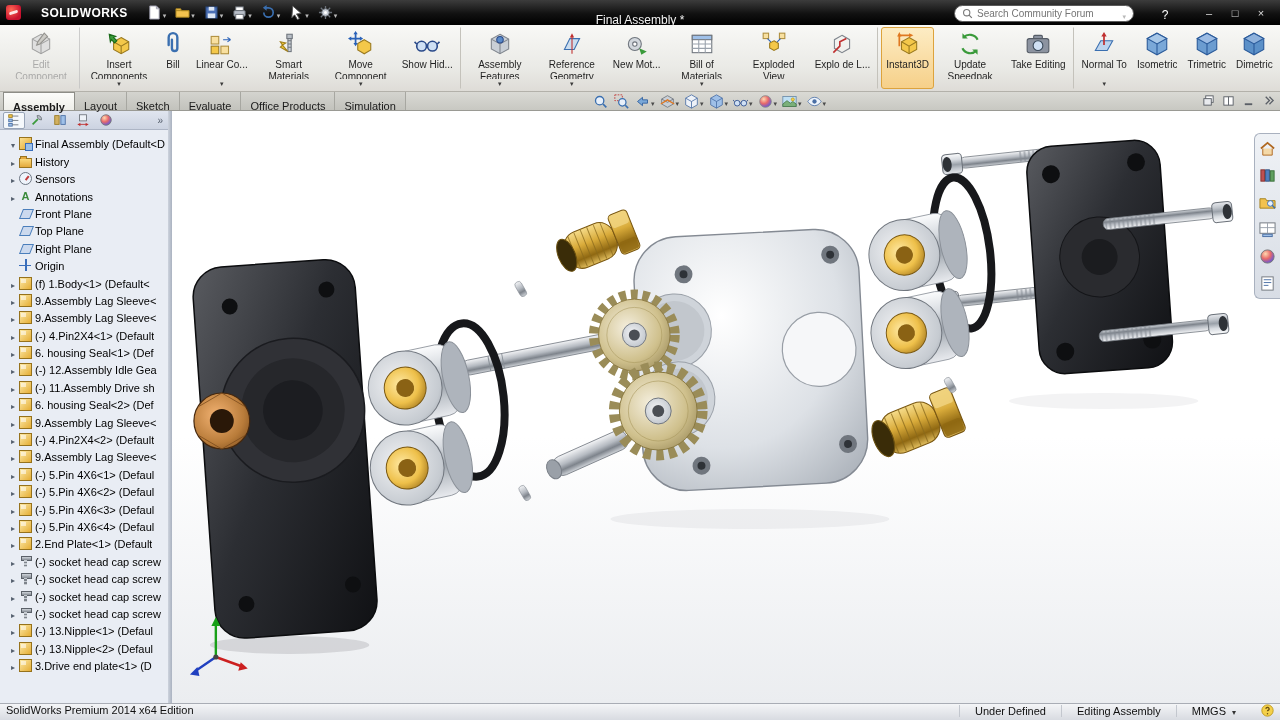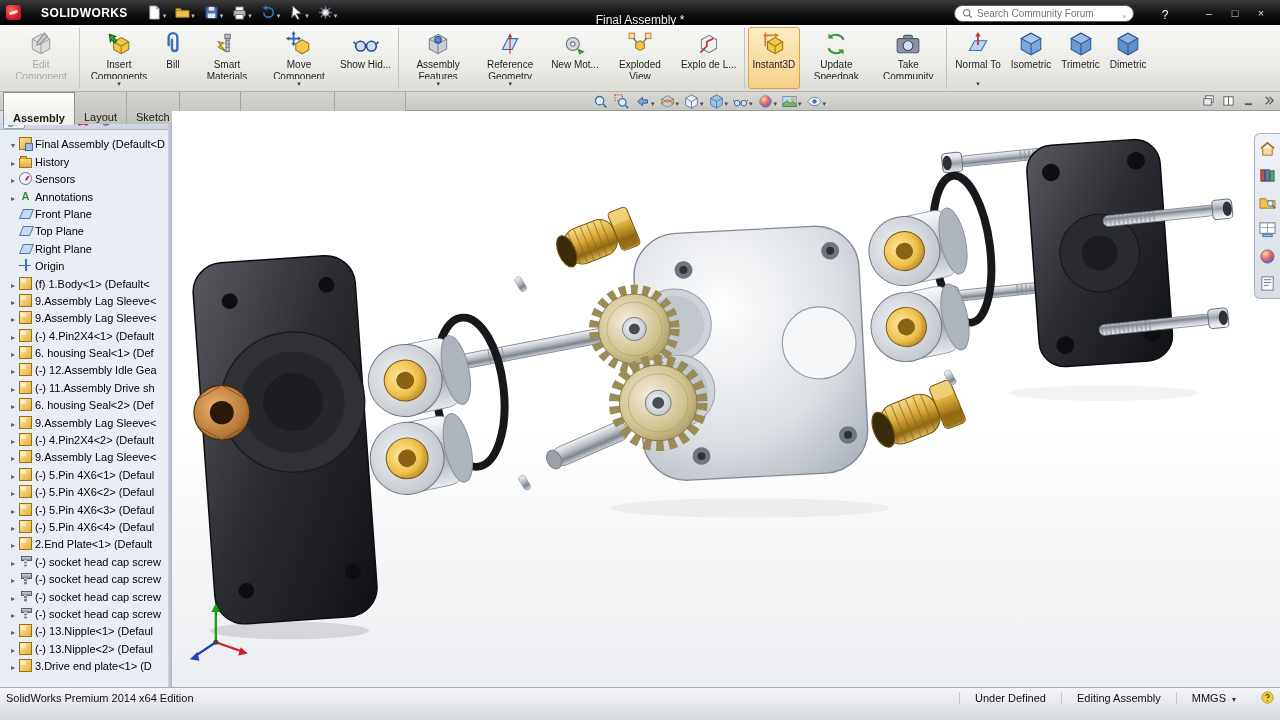--- a/index.html
+++ b/index.html
@@ -34,21 +34,21 @@
   .rlabel{text-align:center;max-width:62px;line-height:12px;margin-top:2px;height:20px;overflow:hidden;white-space:normal}
   .rarrow{height:8px;line-height:7px}
   .rarrow[data-arrow="true"]::after{content:"▾";font-size:7px;color:#3a3a3a}
   .rbtn[data-active="true"]{background:linear-gradient(#fdecc4,#f6d089);border-color:#dda33c}
   .rbtn[data-disabled="true"]{color:#9b9b96;filter:grayscale(.95) opacity(.8)}
   .rbtn[data-groupend="true"]{border-right:1px solid #c4c2bb;border-radius:3px 0 0 3px;margin-right:3px;padding-right:7px}
 
   
   .tabrow{height:19px;background:linear-gradient(#dadad5,#c8c8c2);display:flex;align-items:stretch;position:relative;border-bottom:1px solid #9a9a94;flex:none}
   .tabs{display:flex;margin-left:3px}
-  .tab{padding:16px 9px;font-size:11px;line-height:18px;color:#1a1a1a;background:linear-gradient(#d4d4cf,#c2c2bc);border-right:1px solid #a7a7a1;white-space:nowrap}
+  .tab{padding:5px 9px;font-size:11px;line-height:18px;color:#1a1a1a;background:linear-gradient(#d4d4cf,#c2c2bc);border-right:1px solid #a7a7a1;white-space:nowrap}
   .tab[data-active="true"]{background:linear-gradient(#fbfbf9,#ececе8);background:linear-gradient(#fbfbf9,#ececе8);font-weight:bold;border:1px solid #8d8d87;border-bottom:none;background:linear-gradient(#fcfcfa,#eeeee9)}
   .headsup{position:absolute;left:592px;top:0;height:18px;display:flex;align-items:center;gap:3px}
   .hu-btn{display:flex;align-items:center;gap:1px;padding:0 1px}
   .hu-ic{width:15px;height:15px;display:block}
   .hu-caret[data-arrow="true"]::after{content:"▾";font-size:7px;color:#4a4a4a}
   .pane-icons{position:absolute;right:5px;top:2px;display:flex;gap:7px;align-items:center}
   .pi-ic{width:13px;height:13px;display:block}
 
   
   .main{flex:1;display:flex;min-height:0}
@@ -81,21 +81,21 @@
   .ticon[data-icon="screw-icon"]::after{content:"";position:absolute;left:4.5px;top:5.5px;width:3.5px;height:7px;background:repeating-linear-gradient(180deg,#c6cbd1 0 1.5px,#7e848c 1.5px 3px)}
 
   .splitter{width:4px;background:linear-gradient(90deg,#cdd3dd,#aab2c0);flex:none}
 
   .viewport{flex:1;position:relative;background:linear-gradient(#ffffff 55%,#ebedf0);overflow:hidden;min-width:0}
   .model{position:absolute;left:0;top:0;width:100%;height:100%}
   .taskstrip{position:absolute;top:22px;right:0;width:26px;background:linear-gradient(#eff2f6,#d8dde5);border:1px solid #a9b1bf;border-right:none;border-radius:6px 0 0 6px;display:flex;flex-direction:column;align-items:center;padding:6px 0;gap:10px}
   .ts-ic{width:17px;height:17px;display:block}
 
   
-  .statusbar{height:17px;background:linear-gradient(#f4f5f7,#d8dbe1);border-top:1px solid #a9adb5;display:flex;align-items:flex-end;font-size:11px;color:#101010;padding:16px 6px;flex:none}
+  .statusbar{height:17px;background:linear-gradient(#f4f5f7,#d8dbe1);border-top:1px solid #a9adb5;display:flex;align-items:flex-start;font-size:11px;color:#101010;padding:0 6px;flex:none}
   .sb-right{margin-left:auto;display:flex;align-items:center}
   .sb-item{padding:0 15px;border-left:1px solid #c3c7ce;white-space:nowrap}
   .sb-units{display:flex;align-items:center}
   .sb-caret::after{content:"▾";font-size:8px;margin-left:6px;color:#333}
   .sb-ic{width:13px;height:13px;margin-left:10px;display:block}
 </style>
 </head>
 <body>
 
 <svg width="0" height="0" style="position:absolute" aria-hidden="true">
@@ -470,20 +470,29 @@
       <button class="rbtn" title="Mate">
         <span class="ricon">
           <svg>
             <use href="#mate-icon"></use>
           </svg>
         </span>
         <span class="rlabel">Bill</span>
         <span class="rarrow"></span>
       </button>
 
+      <button class="rbtn" title="Linear Co...">
+        <span class="ricon">
+          <svg>
+            <use href="#linear-pattern-icon"></use>
+          </svg>
+        </span>
+        <span class="rlabel">Linear Co...</span>
+        <span class="rarrow" data-arrow="true"></span>
+      </button>
 
       <button class="rbtn" title="Smart Fasteners">
         <span class="ricon">
           <svg>
             <use href="#smart-fasteners-icon"></use>
           </svg>
         </span>
         <span class="rlabel">Smart Materials</span>
         <span class="rarrow"></span>
       </button>
@@ -531,20 +540,29 @@
       <button class="rbtn" title="New Mot...">
         <span class="ricon">
           <svg>
             <use href="#new-motion-study-icon"></use>
           </svg>
         </span>
         <span class="rlabel">New Mot...</span>
         <span class="rarrow"></span>
       </button>
 
+      <button class="rbtn" title="Bill of Materials">
+        <span class="ricon">
+          <svg>
+            <use href="#bill-of-materials-icon"></use>
+          </svg>
+        </span>
+        <span class="rlabel">Bill of Materials</span>
+        <span class="rarrow" data-arrow="true"></span>
+      </button>
 
       <button class="rbtn" title="Exploded View">
         <span class="ricon">
           <svg>
             <use href="#exploded-view-icon"></use>
           </svg>
         </span>
         <span class="rlabel">Exploded View</span>
         <span class="rarrow"></span>
       </button>
@@ -578,21 +596,21 @@
         <span class="rlabel">Update Speedpak</span>
         <span class="rarrow"></span>
       </button>
 
       <button class="rbtn" data-groupend="true" title="Take Snapshot">
         <span class="ricon">
           <svg>
             <use href="#take-snapshot-icon"></use>
           </svg>
         </span>
-        <span class="rlabel">Take Community</span>
+        <span class="rlabel">Take Editing</span>
         <span class="rarrow"></span>
       </button>
 
       <button class="rbtn" title="Normal To">
         <span class="ricon">
           <svg>
             <use href="#normal-to-icon"></use>
           </svg>
         </span>
         <span class="rlabel">Normal To</span>

